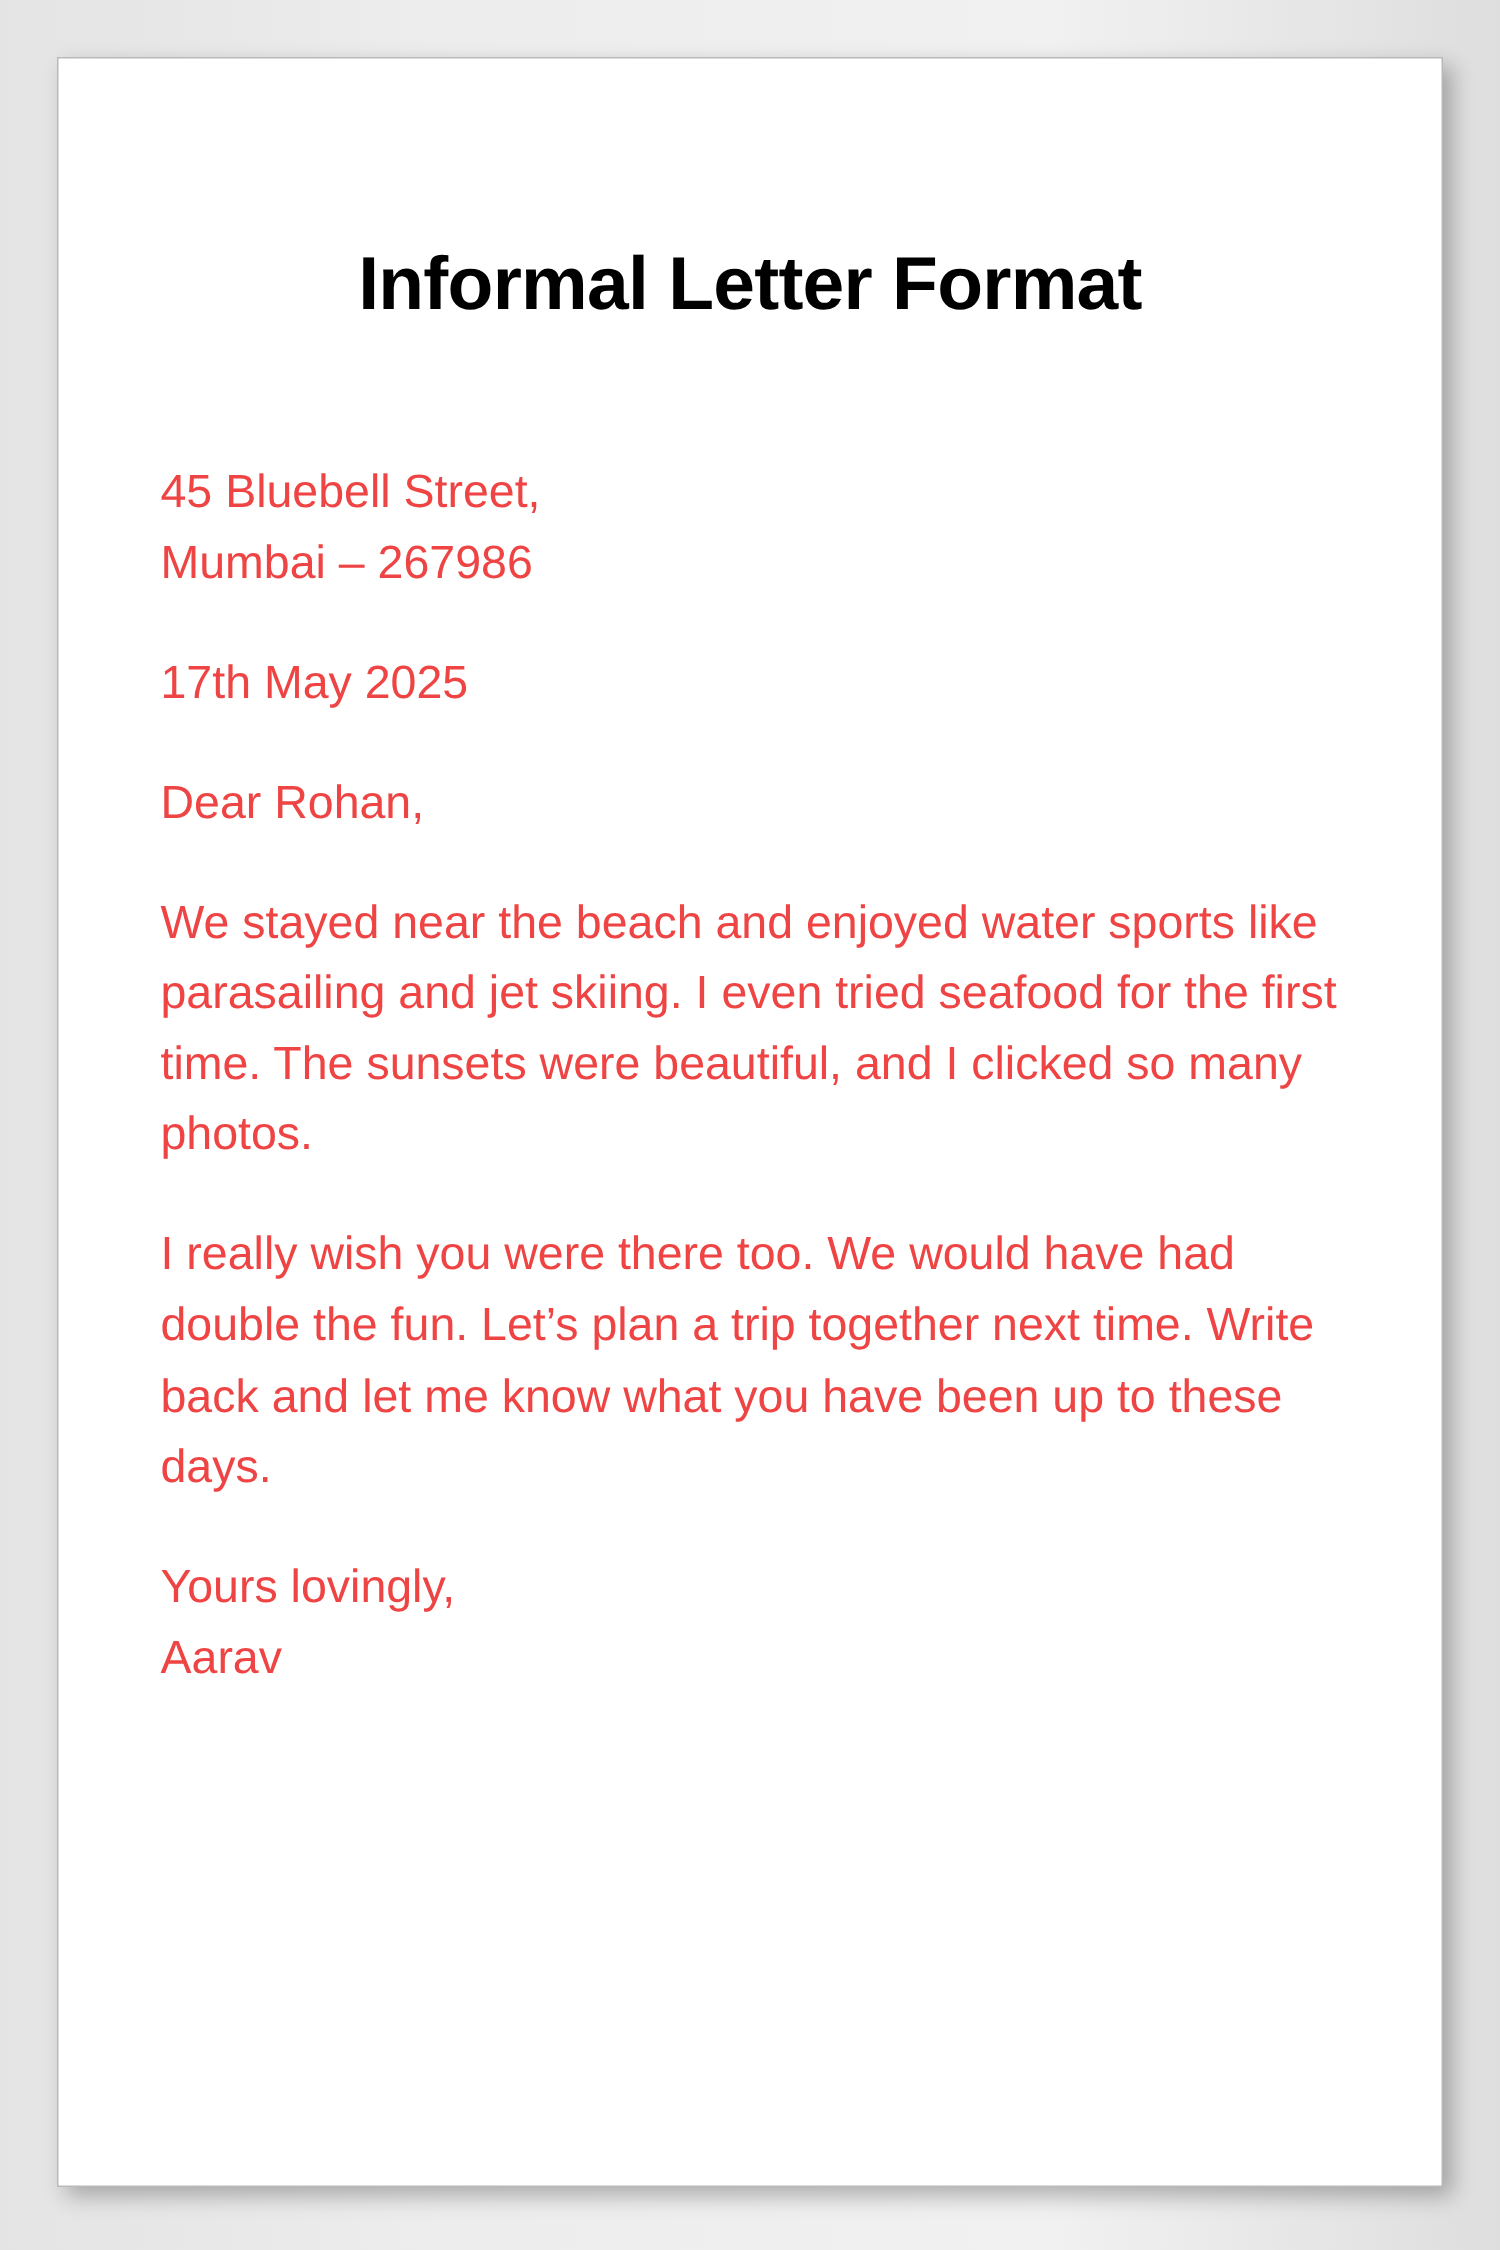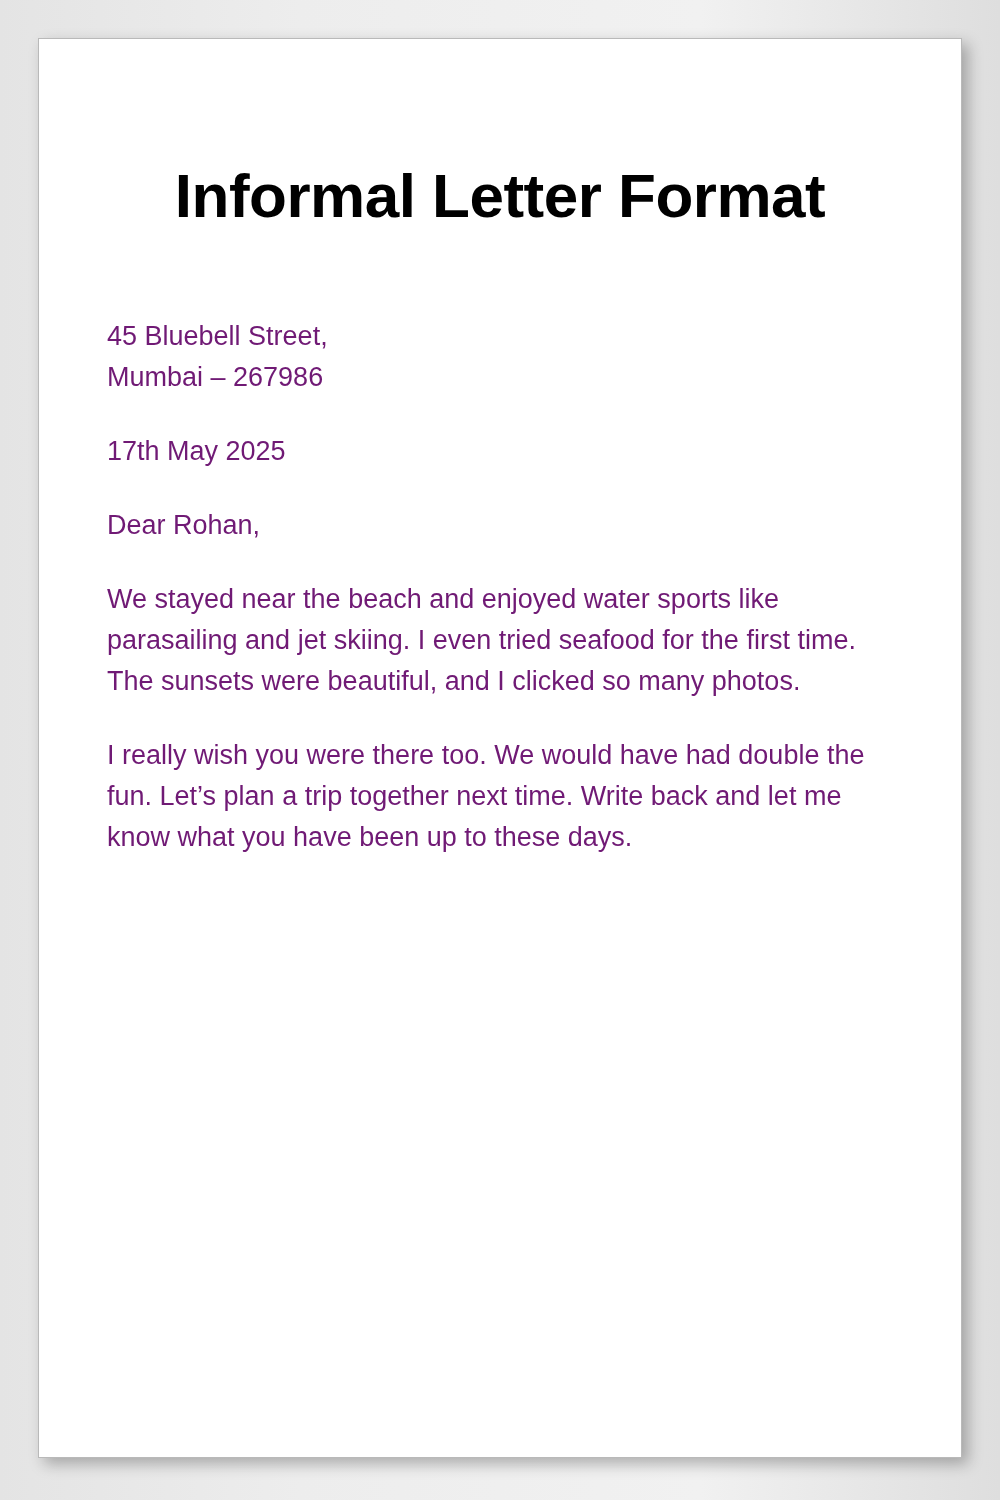--- a/index.html
+++ b/index.html
@@ -26,33 +26,33 @@
     width: 100%;
     height: 100%;
     background: #ffffff;
     border: 1px solid #b9b9b9;
     box-sizing: border-box;
     box-shadow: 6px 6px 14px rgba(0,0,0,0.28);
     padding: 72px 64px 40px 64px;
   }
   .doc-title {
     text-align: center;
-    font-size: 62px;
+    font-size: 50px;
     line-height: 1.05;
     font-weight: bold;
     color: #000000;
     margin: 52px 0 0 0;
     letter-spacing: -0.5px;
   }
   .letter-body {
     margin-top: 88px;
     padding-left: 4px;
-    font-size: 27px;
+    font-size: 31px;
     line-height: 1.52;
-    color: #701a75;
+    color: #ef4444;
   }
   .block {
     margin: 0 0 33px 0;
     max-width: 800px;
   }
   .block:last-child {
     margin-bottom: 0;
   }
   .line {
     display: block;
@@ -77,16 +77,20 @@
         <span class="line">17th May 2025</span>
       </div>
 
       <div class="block">
         <span class="line">Dear Rohan,</span>
       </div>
 
       <p class="block">We stayed near the beach and enjoyed water sports like parasailing and jet skiing. I even tried seafood for the first time. The sunsets were beautiful, and I clicked so many photos.</p>
       <p class="block">I really wish you were there too. We would have had double the fun. Let’s plan a trip together next time. Write back and let me know what you have been up to these days.</p>
 
+      <div class="block">
+        <span class="line">Yours lovingly,</span>
+        <span class="line">Aarav</span>
+      </div>
 
     </div>
   </div>
 </div>
 
 </body></html>

